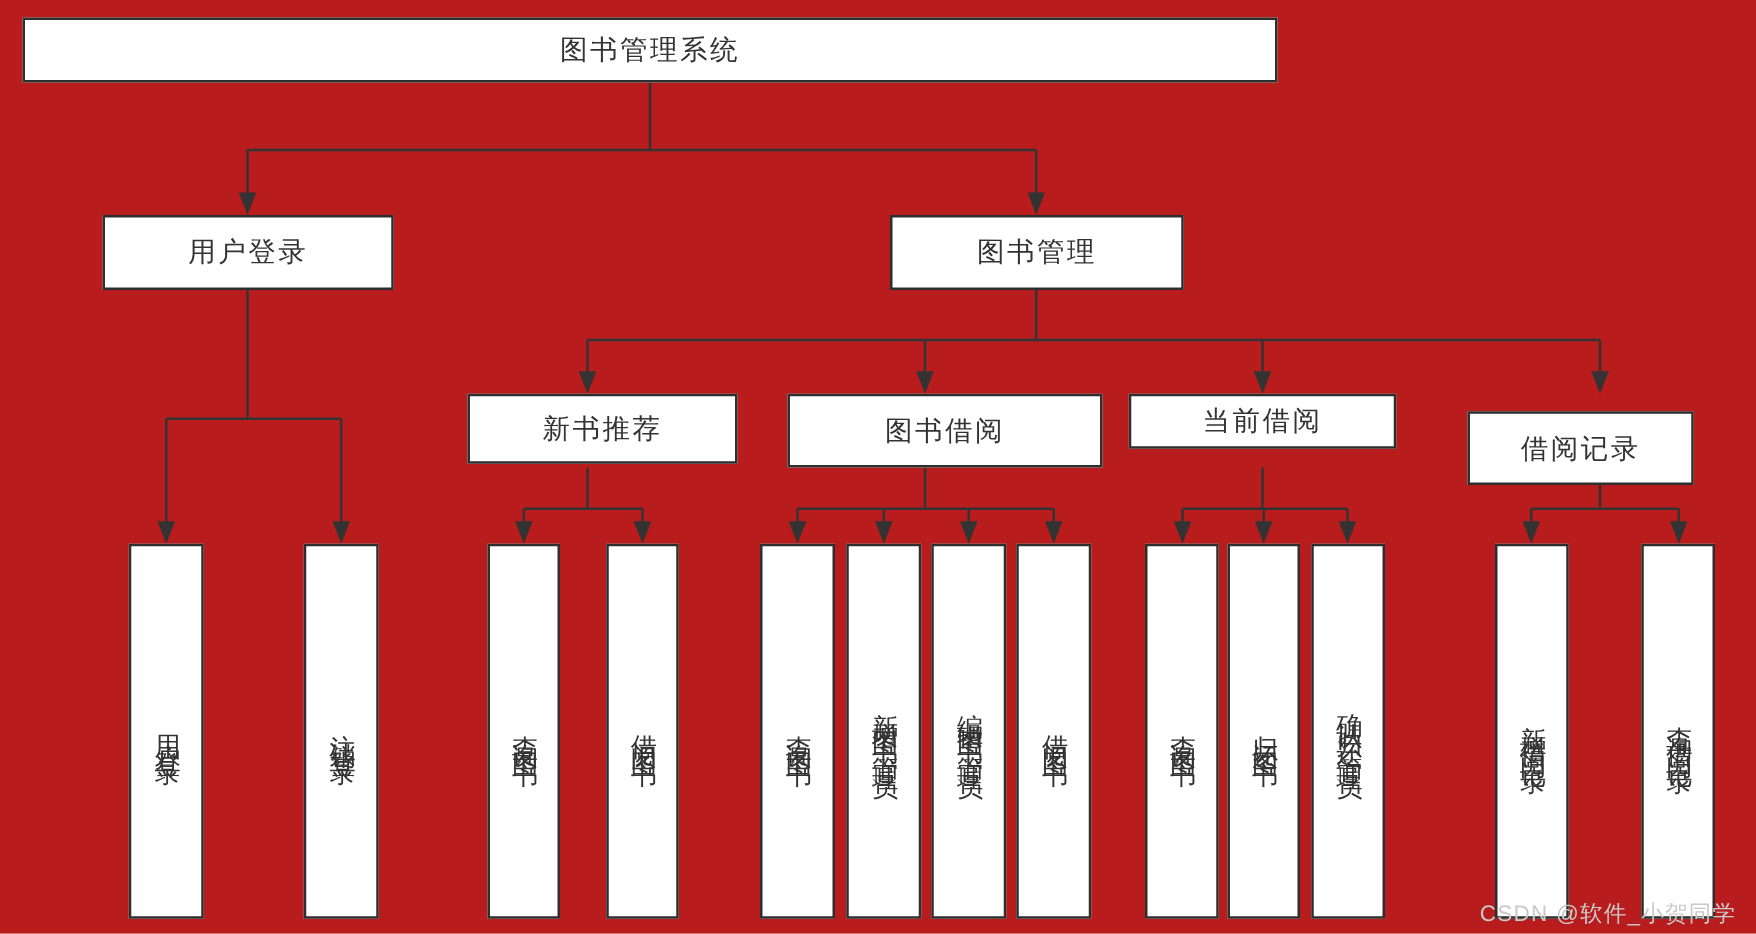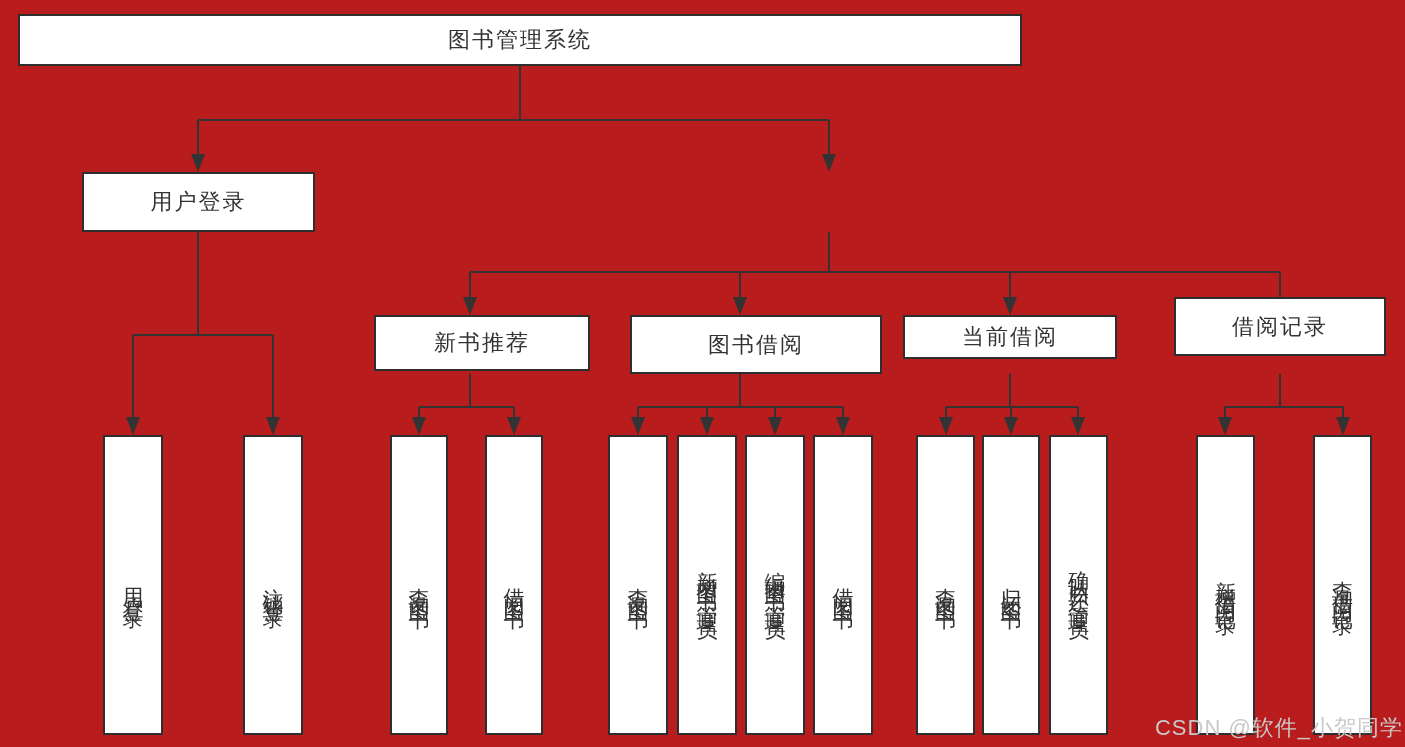--- a/index.html
+++ b/index.html
@@ -12,22 +12,22 @@
     position:absolute;box-sizing:border-box;background:#ffffff;
     border:2px solid #2e2e2e;color:#333333;
     display:flex;align-items:center;justify-content:center;
   }
   .node.h{font-size:22px;letter-spacing:2px;white-space:nowrap;}
   .node.v span{
     writing-mode:vertical-rl;text-orientation:mixed;
     font-size:21px;letter-spacing:7px;line-height:1.15;
   }
   .watermark{
-    position:absolute;right:2px;bottom:4px;
-    font-size:22px;color:#c9c9c9;letter-spacing:1px;white-space:nowrap;z-index:5;
+    position:absolute;right:16px;bottom:4px;
+    font-size:18px;color:#c9c9c9;letter-spacing:1px;white-space:nowrap;z-index:5;
   }
 </style>
 </head>
 <body>
 
 <div class="canvas">
 
   <svg class="conn-svg" viewBox="0 0 1405 747" xmlns="http://www.w3.org/2000/svg">
     <g stroke="#333333" stroke-width="2" fill="none">
 
@@ -68,31 +68,34 @@
     </g>
   </svg>
 
   <div class="node h" style="left:18px;top:14px;width:1004px;height:52px">
     <span>图书管理系统</span>
   </div>
 
   <div class="node h" style="left:82px;top:172px;width:233px;height:60px">
     <span>用户登录</span>
   </div>
+  <div class="node h" style="left:712px;top:172px;width:235px;height:60px">
+    <span>图书管理</span>
+  </div>
 
   <div class="node h" style="left:374px;top:315px;width:216px;height:56px">
     <span>新书推荐</span>
   </div>
   <div class="node h" style="left:630px;top:315px;width:252px;height:59px">
     <span>图书借阅</span>
   </div>
   <div class="node h" style="left:903px;top:315px;width:214px;height:44px">
     <span>当前借阅</span>
   </div>
-  <div class="node h" style="left:1174px;top:297px;width:212px;height:59px">
+  <div class="node h" style="left:1174px;top:329px;width:181px;height:59px">
     <span>借阅记录</span>
   </div>
 
   <div class="node v" style="left:103px;top:435px;width:60px;height:300px">
     <span>用户登录</span>
   </div>
   <div class="node v" style="left:243px;top:435px;width:60px;height:300px">
     <span>注销登录</span>
   </div>
 

